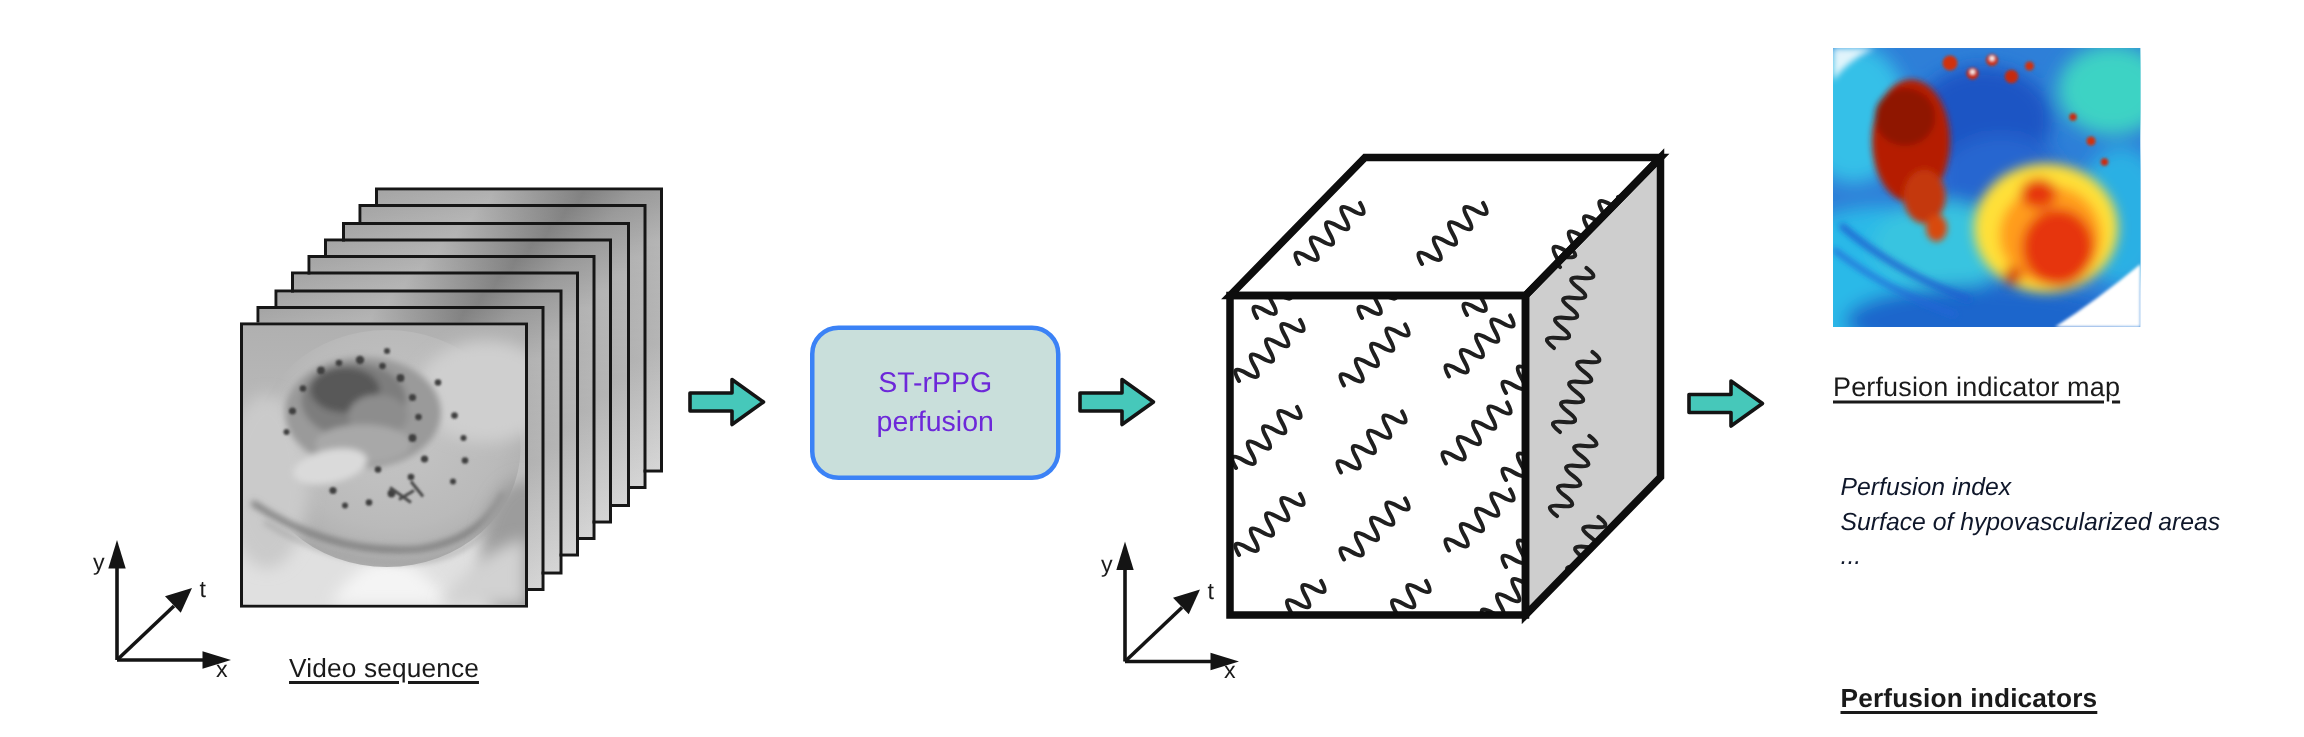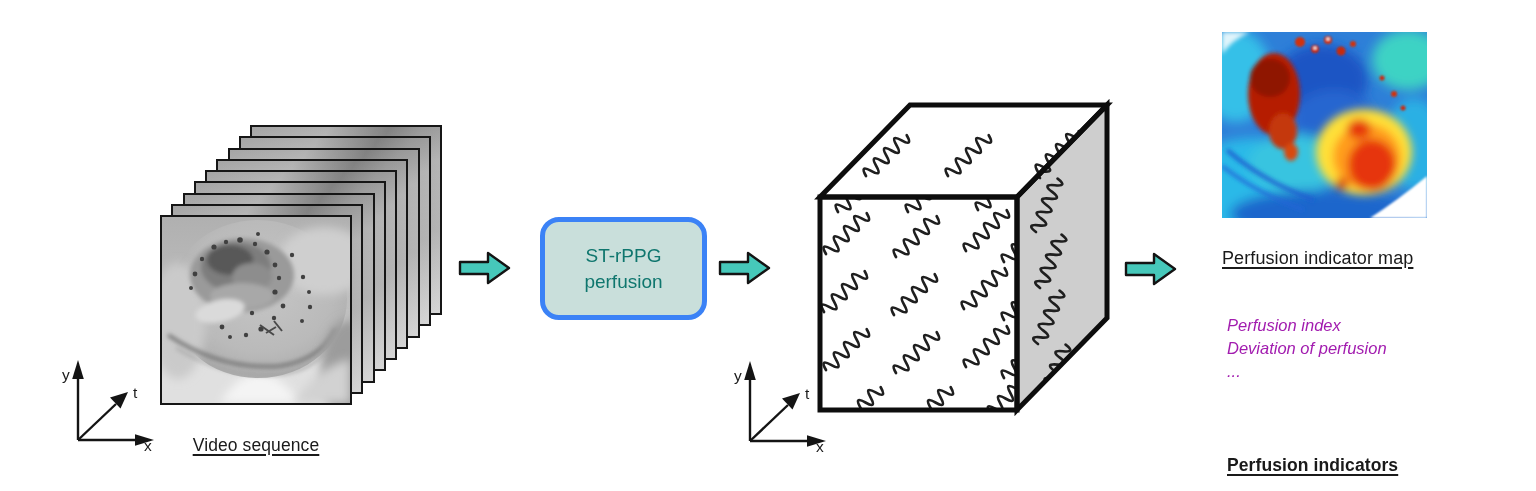--- a/index.html
+++ b/index.html
@@ -20,26 +20,26 @@
   
   .caption{
     font-size:17.5px;letter-spacing:0.1px;
     text-decoration:underline;text-decoration-thickness:1.5px;text-underline-offset:3px;
     white-space:nowrap;
   }
   .caption.center{text-align:center;}
   
   .process-box{
     left:540px;top:217px;width:167px;height:103px;box-sizing:border-box;
-    background:#c9dfdb;border:5px solid #3b82f6;border-radius:19px;
+    background:#c9dfdb;border:3px solid #3b82f6;border-radius:19px;
     display:flex;flex-direction:column;align-items:center;justify-content:center;
-    font-size:19px;line-height:26px;color:#0f766e;
+    font-size:19px;line-height:26px;color:#6d28d9;
   }
   
-  .indicator-list{left:1227px;top:314px;width:310px;font-size:16.5px;line-height:23px;font-style:italic;color:#a21caf;}
+  .indicator-list{left:1227px;top:314px;width:310px;font-size:16.5px;line-height:23px;font-style:italic;color:#0f172a;}
   .indicators-heading{left:1227px;top:455px;font-weight:bold;}
   .map-caption{left:1222px;top:224px;width:220px;font-size:18px;margin-top:24px;}
 </style>
 </head>
 <body>
 
 <div id="canvas">
 
   <div>
     <div class="vframe" style="left:250px;top:125px;z-index:2"></div>
@@ -292,19 +292,19 @@
       </g>
       <path d="M205,144 Q176,168 148,186 L205,186 Z" fill="#ffffff" filter="url(#hm-b1)"></path>
       <path d="M0,0 L28,0 Q10,8 0,22 Z" fill="#ffffff" opacity="0.85" filter="url(#hm-b2)"></path>
     </g>
   </svg>
 
   <div class="abs caption map-caption">Perfusion indicator map</div>
 
   <div class="abs indicator-list">
     <div>Perfusion index</div>
-    <div>Deviation of perfusion</div>
+    <div>Surface of hypovascularized areas</div>
     <div>...</div>
   </div>
 
   <div class="abs caption indicators-heading">Perfusion indicators</div>
 
 </div>
 
 </body></html>

